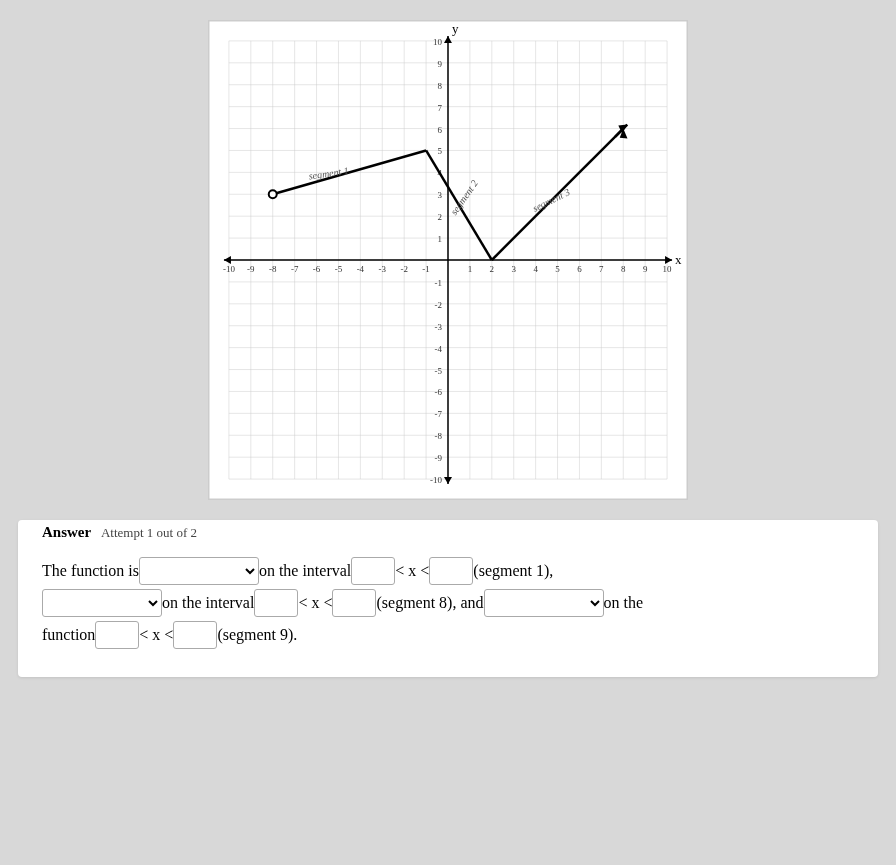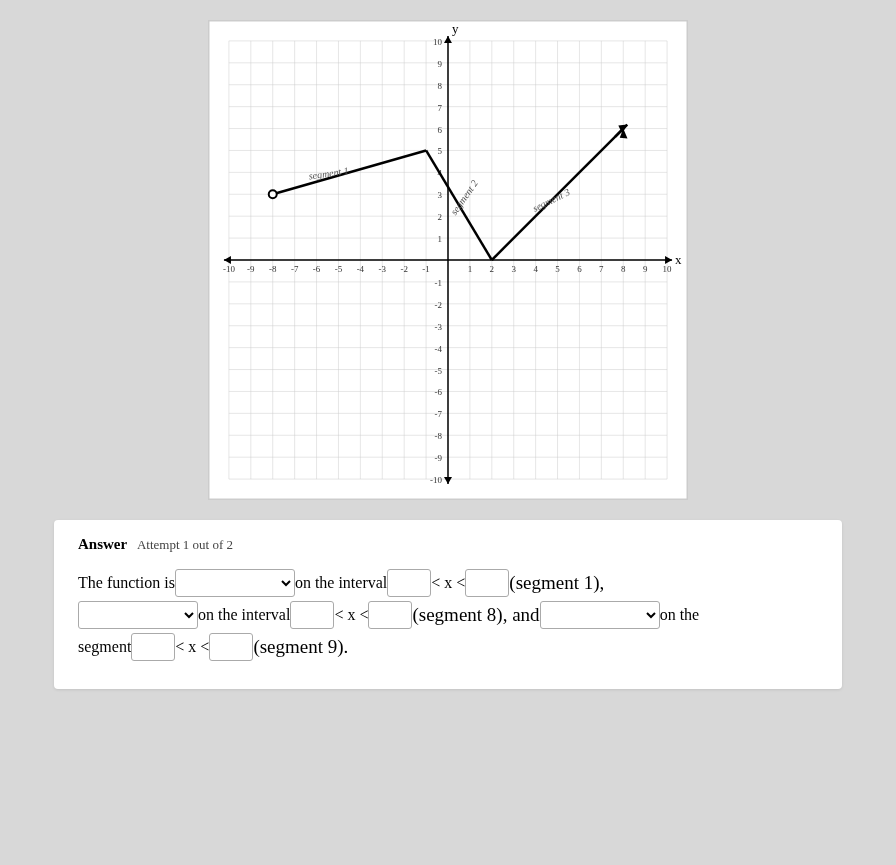--- a/index.html
+++ b/index.html
@@ -32,23 +32,23 @@
       height: 480px;
     }
 
     .graph-svg {
       width: 100%;
       height: 100%;
     }
 
     .answer-section {
       background: white;
-      width: 788px;
+      width: 860px;
       margin: 20px auto 0 auto;
-      padding: 16px 24px 24px 24px;
+      padding: 4px 24px 24px 24px;
       border-radius: 4px;
       box-shadow: 0 1px 3px rgba(0,0,0,0.1);
     }
 
     .answer-header {
       font-size: 15px;
       margin-bottom: 16px;
     }
 
     .answer-header strong {
@@ -85,21 +85,21 @@
       border: 1px solid #aaa;
       border-radius: 3px;
       width: 44px;
       height: 28px;
       font-size: 14px;
       text-align: center;
       font-family: inherit;
     }
 
     .segment-label {
-      font-size: 19px;
+      font-size: 16px;
     }
   </style>
 </head>
 <body>
 
 <div class="main-container">
 
   <div class="graph-area">
     <svg class="graph-svg" viewBox="0 0 480 480" xmlns="http://www.w3.org/2000/svg">
 
@@ -271,21 +271,21 @@
       <select class="dropdown">
         <option value=""></option>
         <option value="increasing">increasing</option>
         <option value="decreasing">decreasing</option>
         <option value="constant">constant</option>
       </select>
       <span>on the</span>
     </div>
 
     <div class="answer-line">
-      <span>segment</span>
+      <span>function</span>
       <input type="text" class="num-box" style="">
       <span>&lt; x &lt;</span>
       <input type="text" class="num-box" style="">
       <span class="segment-label">(segment 9).</span>
     </div>
   </div>
 
 </div>
 
 </body></html>

